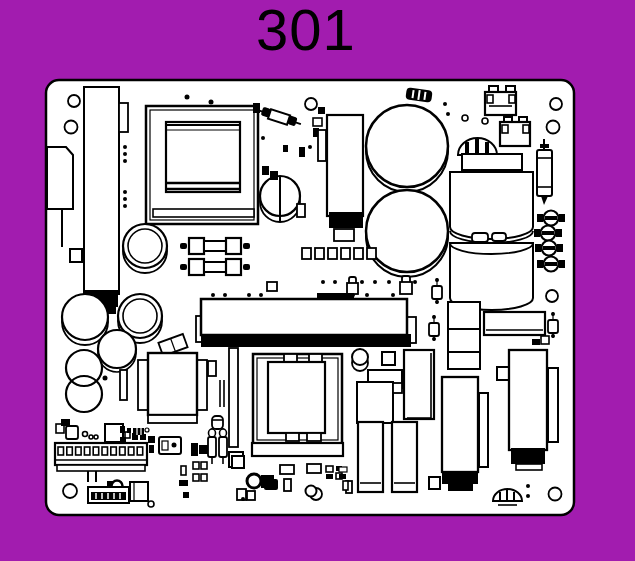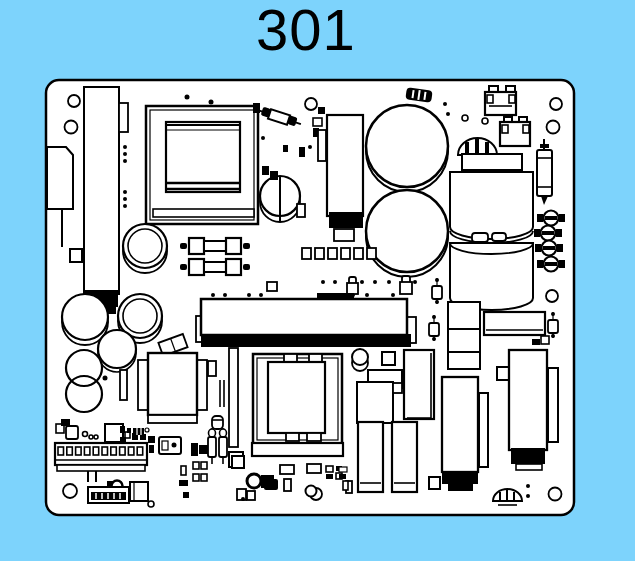--- a/index.html
+++ b/index.html
@@ -1,16 +1,16 @@
 <!DOCTYPE html>
 <html><head>
 <meta charset="utf-8">
 <style>
   html,body{margin:0;padding:0;background:#ffffff;}
-  .stage{position:relative;width:635px;height:561px;background:#7dd3fc;font-family:"Liberation Sans",sans-serif;overflow:hidden;}
+  .stage{position:relative;width:635px;height:561px;background:#a21caf;font-family:"Liberation Sans",sans-serif;overflow:hidden;}
   .fig-label{position:absolute;top:-4px;left:306px;transform:translateX(-50%);font-size:58px;color:#000;letter-spacing:1px;}
   svg{position:absolute;left:0;top:0;}
   .f{fill:#fff;stroke:#000;}
   .n{fill:none;stroke:#000;}
   .b{fill:#000;stroke:none;}
   .sw1{stroke-width:1.2;} .sw15{stroke-width:1.6;} .sw2{stroke-width:2;} .sw22{stroke-width:2.2;} .sw25{stroke-width:2.5;}
 </style>
 </head>
 <body>
 

